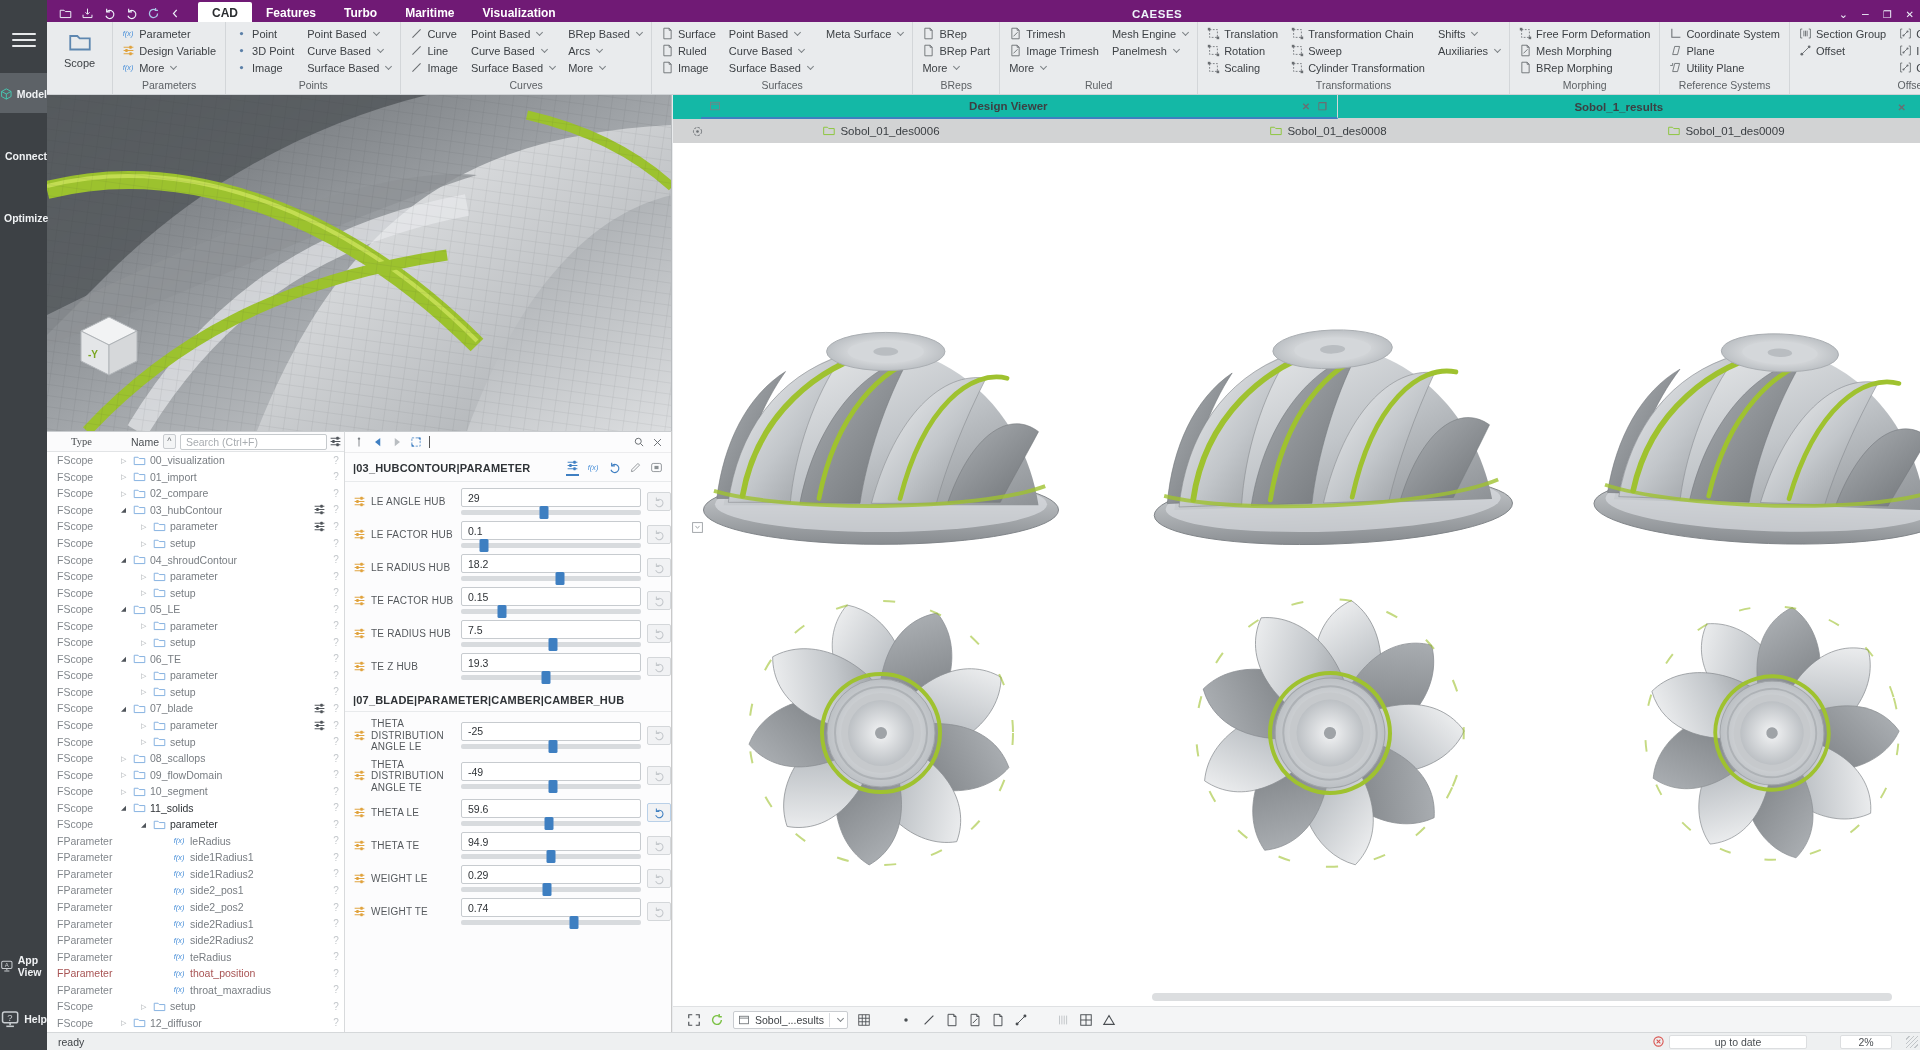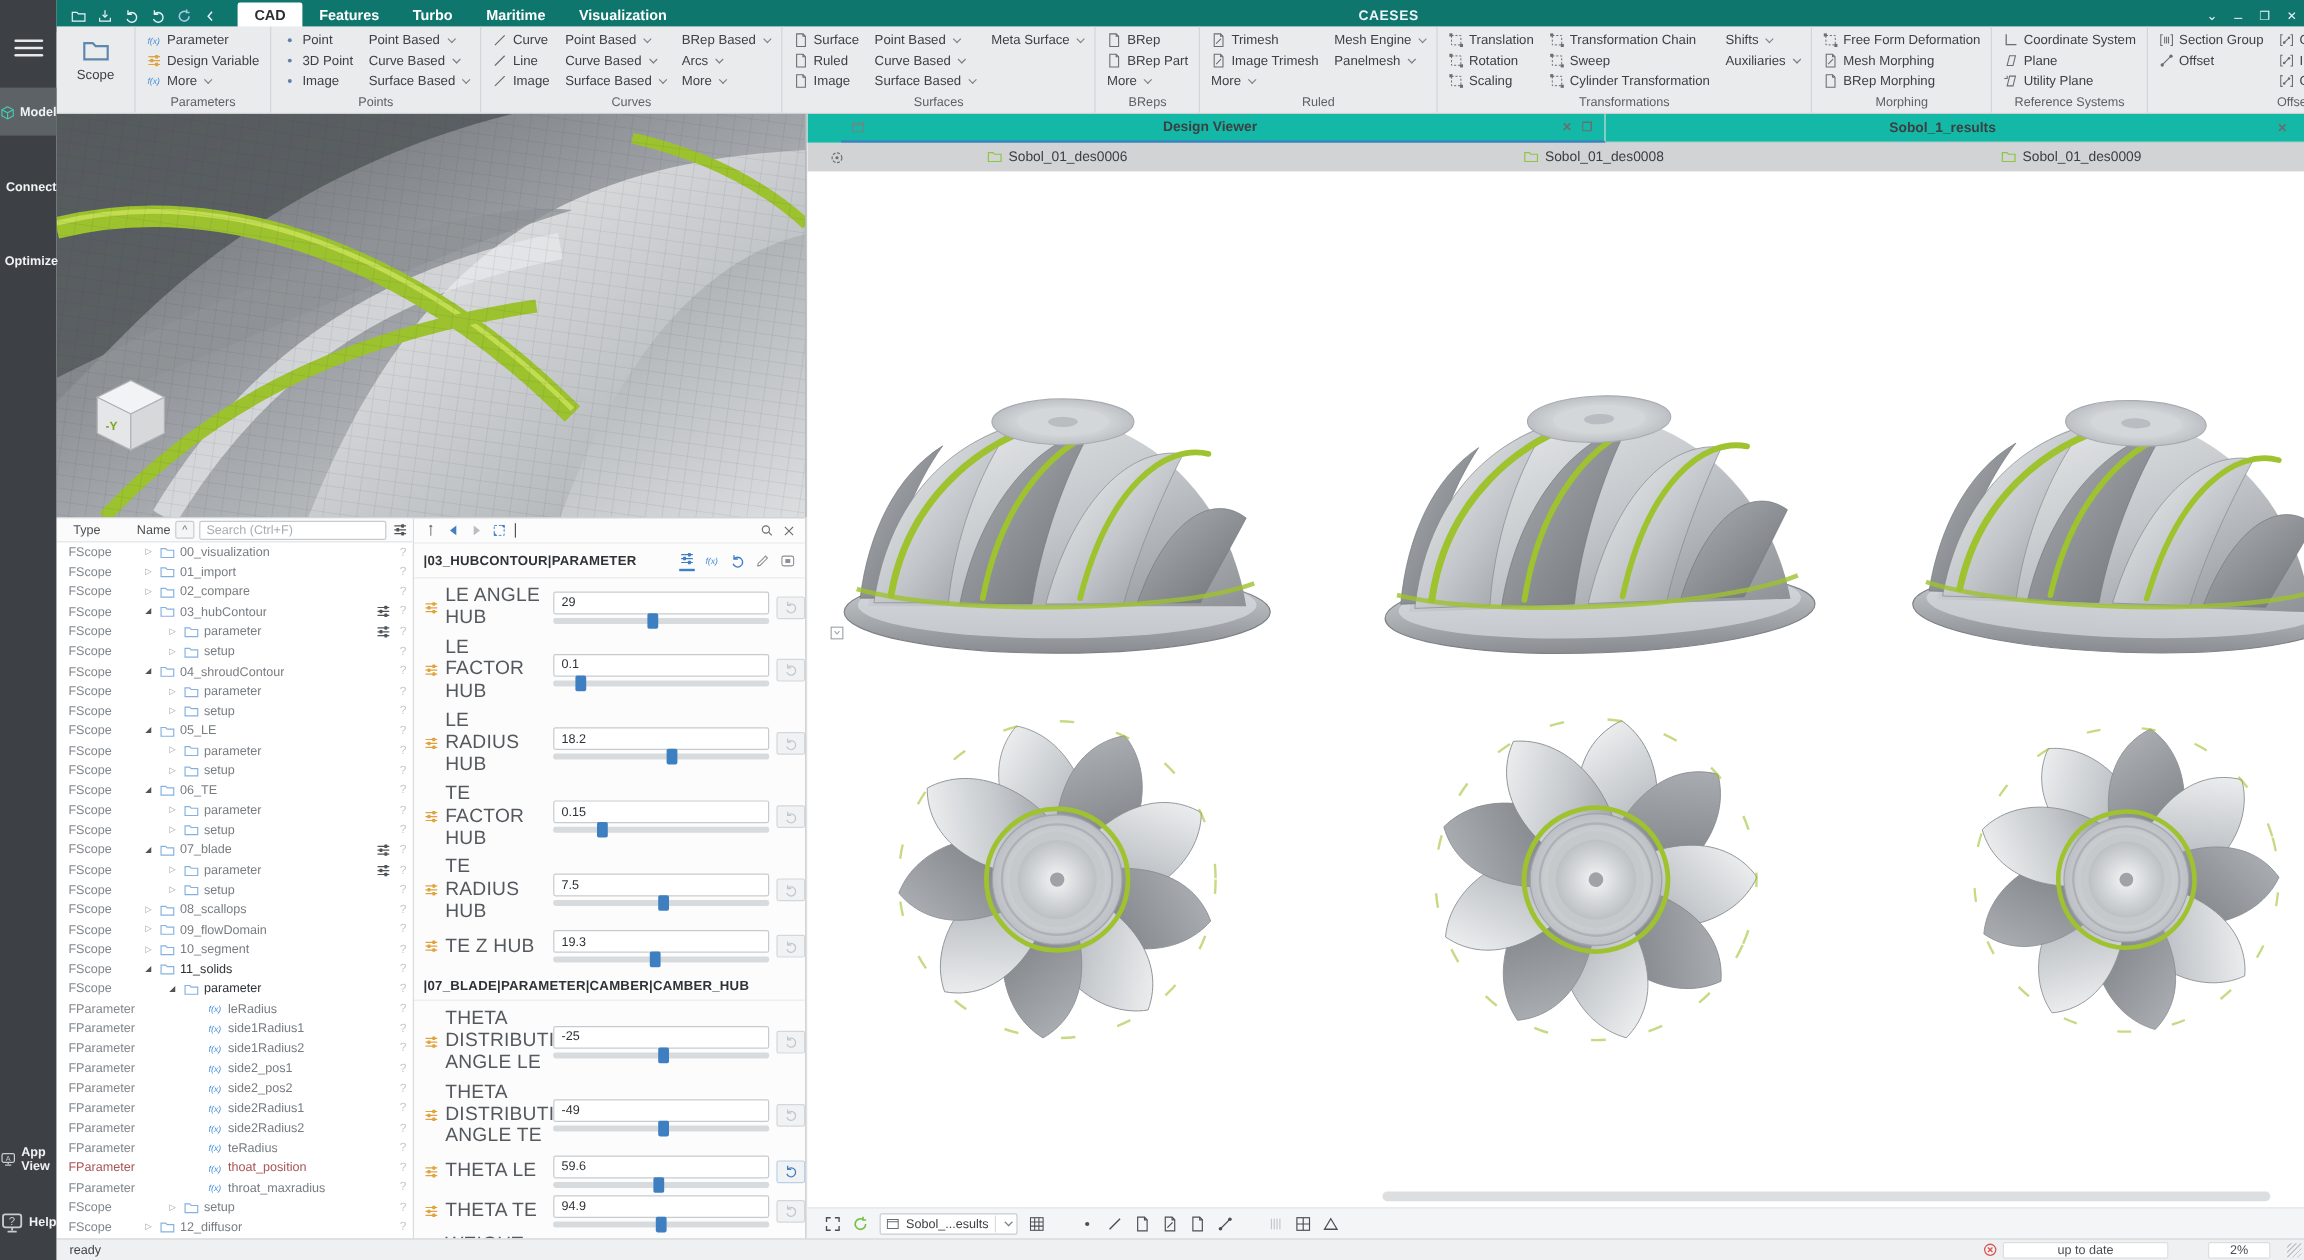--- a/index.html
+++ b/index.html
@@ -12,21 +12,21 @@
   .hamburger span { display:block; height:2px; background:#e7e9eb; margin:4px 0; border-radius:1px; }
   .side-item { width:47px; padding:10px 0 8px; display:flex; flex-direction:row; align-items:center; gap:4px; color:#c9cdd1; margin-top:22px; cursor:pointer; }
   .side-item svg { width:22px; height:22px; }
   .side-item .slabel { font-size:10.5px; font-weight:bold; color:#f0f2f4; }
   .side-item.active { background:#5d6267; }
   .side-item.active svg { color:#47c8b2; }
   .side-spacer { flex:1; }
   .side-item.bottom { margin-top:0; margin-bottom:12px; }
 
   
-  .titlebar { position:absolute; left:47px; top:0; right:0; height:27px; background:#0f766e; display:flex; align-items:center; color:#eef3fa; }
+  .titlebar { position:absolute; left:47px; top:0; right:0; height:27px; background:#701a75; display:flex; align-items:center; color:#eef3fa; }
   .tb-icons { display:flex; align-items:center; gap:9px; padding:0 10px 0 12px; }
   .tb-icons svg { width:13px; height:13px; color:#eef3fa; cursor:pointer; }
   .tb-icons svg.dim { color:#a9c4e6; }
   .ttabs { display:flex; align-items:flex-end; height:22px; margin-left:6px; }
   .ttab { font-size:12px; font-weight:bold; padding:4px 14px 5px; color:#fff; cursor:pointer; }
   .ttab.active { background:#fff; color:#2b2e31; border-radius:2px 2px 0 0; }
   .tb-title { position:absolute; left:1085px; font-size:11.5px; font-weight:bold; letter-spacing:.5px; }
   .tb-win { position:absolute; right:6px; display:flex; align-items:center; gap:14px; font-size:12px; }
   .tb-win span { cursor:pointer; line-height:1; }
   .wmin::before { content:"–"; } .wmax::before { content:"❐"; font-size:10px; } .wclose::before { content:"✕"; font-size:10px; } .wchev::before { content:"⌄"; font-size:11px; }
@@ -49,21 +49,21 @@
   .big-btn svg { width:24px; height:24px; color:#5e87b0; }
   .big-label { font-size:11px; color:#3d4145; }
 
   
   .viewport { position:absolute; left:47px; top:95px; width:625px; height:336px; background:#9a9ea2; border-right:1px solid #b8bbbe; overflow:hidden; cursor:grab; }
   .viewport svg.scene { display:block; width:625px; height:336px; }
 
   
   .tree { position:absolute; left:47px; top:431px; width:298px; bottom:18px; background:#fff; border-right:1px solid #d8dadc; border-top:1px solid #c9cccf; overflow:hidden; font-size:10.5px; }
   .tree-head { display:flex; align-items:center; height:20px; background:#fbfbfc; border-bottom:1px solid #e2e4e6; color:#4a4e52; }
-  .th-type { width:67px; padding-left:14px; flex:none; }
+  .th-type { width:84px; padding-left:24px; flex:none;font-family:Liberation Serif, serif; }
   .th-name { width:32px; flex:none; }
   .th-sort { width:16px; height:15px; border:1px solid #c9ccd0; background:#f4f5f6; border-radius:2px; text-align:center; line-height:13px; font-size:9px; color:#6a6e72; margin-right:4px; cursor:pointer; }
   .th-search { flex:1; height:16px; border:1px solid #c6cacd; border-radius:2px; font-size:10.5px; padding:0 5px; color:#3d4145; background:#fff; }
   .th-search::placeholder { color:#a9adb1; }
   .th-filter { width:22px; display:flex; justify-content:center; color:#4f545a; cursor:pointer; }
   .trow { display:flex; align-items:center; height:16.55px; color:#82878c; cursor:pointer; }
   .rtype { width:74px; padding-left:10px; flex:none; }
   .rtree { flex:1; display:flex; align-items:center; min-width:0; }
   .rtree.d1 { padding-left:20px; } .rtree.d2 { padding-left:40px; }
   .arr { width:12px; flex:none; font-size:7px; color:#9ba0a5; line-height:1; }
@@ -89,21 +89,21 @@
   .psec-head { display:flex; align-items:center; padding:6px 8px 5px; border-bottom:1px solid #e8eaec; }
   .psec-title { font-size:11px; font-weight:bold; color:#2f3337; letter-spacing:.2px; flex:1; white-space:nowrap; }
   .shicons { display:none; align-items:center; gap:8px; }
   .shicons.yes { display:flex; }
   .shicons svg { width:13px; height:13px; cursor:pointer; }
   .shic-slider { color:#3f7fc2; border-bottom:2px solid #3f7fc2; padding-bottom:2px; }
   .shic-undo { color:#3f7fc2; } .shic-pencil { color:#8a8f93; } .shic-boxa { color:#8a8f93; }
   .prows { padding:6px 8px 2px; }
   .prow { display:flex; align-items:center; margin-bottom:6px; }
   .pic { width:18px; color:#e0a23c; flex:none; display:inline-flex; }
-  .plabel { width:90px; flex:none; font-size:16px; color:#55595d; letter-spacing:.2px; line-height:1.15; padding-right:4px; }
+  .plabel { width:90px; flex:none; font-size:10px; color:#55595d; letter-spacing:.2px; line-height:1.15; padding-right:4px; }
   .pctrl { width:180px; flex:none; display:flex; flex-direction:column; }
   .pinput { height:19px; border:1px solid #c7cbcf; border-radius:2px; font-size:10.5px; padding:0 6px; color:#2f3337; background:#fff; }
   .ptrack { position:relative; height:5px; background:#d8dbde; border-radius:2px; margin-top:3px; cursor:pointer; }
   .phandle { position:absolute; top:-4px; width:9px; height:13px; background:#3e7fc1; border-radius:1.5px; transform:translateX(-50%); cursor:pointer; }
   .pundo { width:24px; height:19px; margin-left:6px; border:1px solid #d4d7da; background:#f1f2f4; border-radius:2px; display:flex; align-items:center; justify-content:center; color:#c3c7cb; cursor:pointer; flex:none; }
   .pundo.on { color:#3e7fc1; border-color:#b9d0e8; }
   .pundo svg { width:12px; height:12px; }
   .phelp { width:18px; text-align:center; color:#b9bdc1; font-size:10.5px; flex:none; }
 
   

